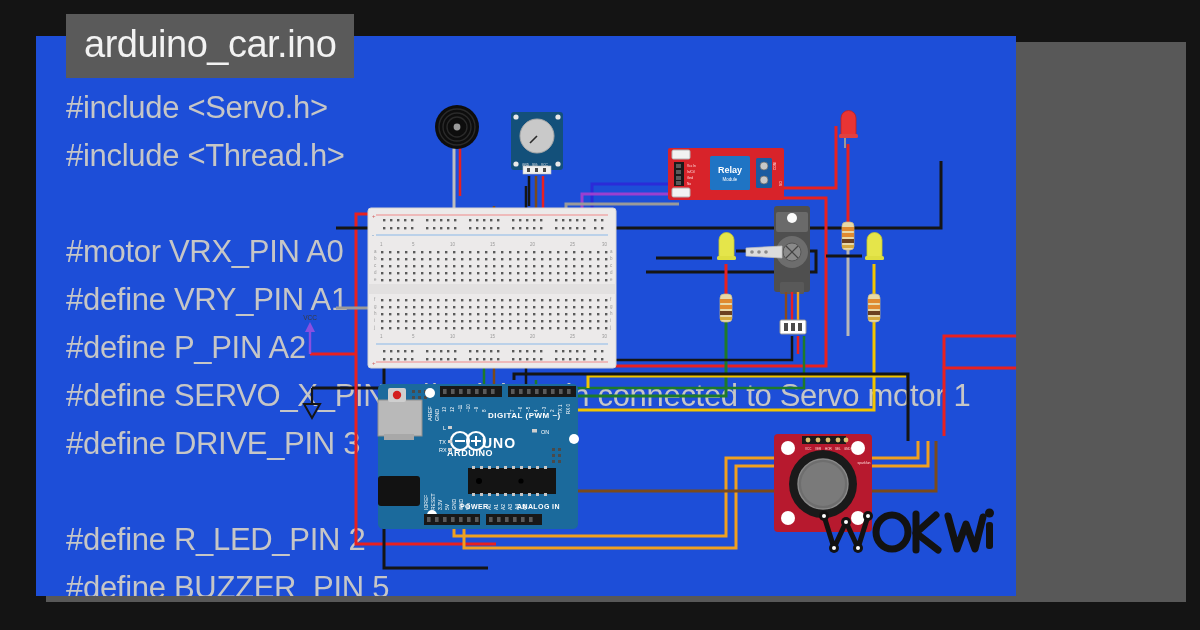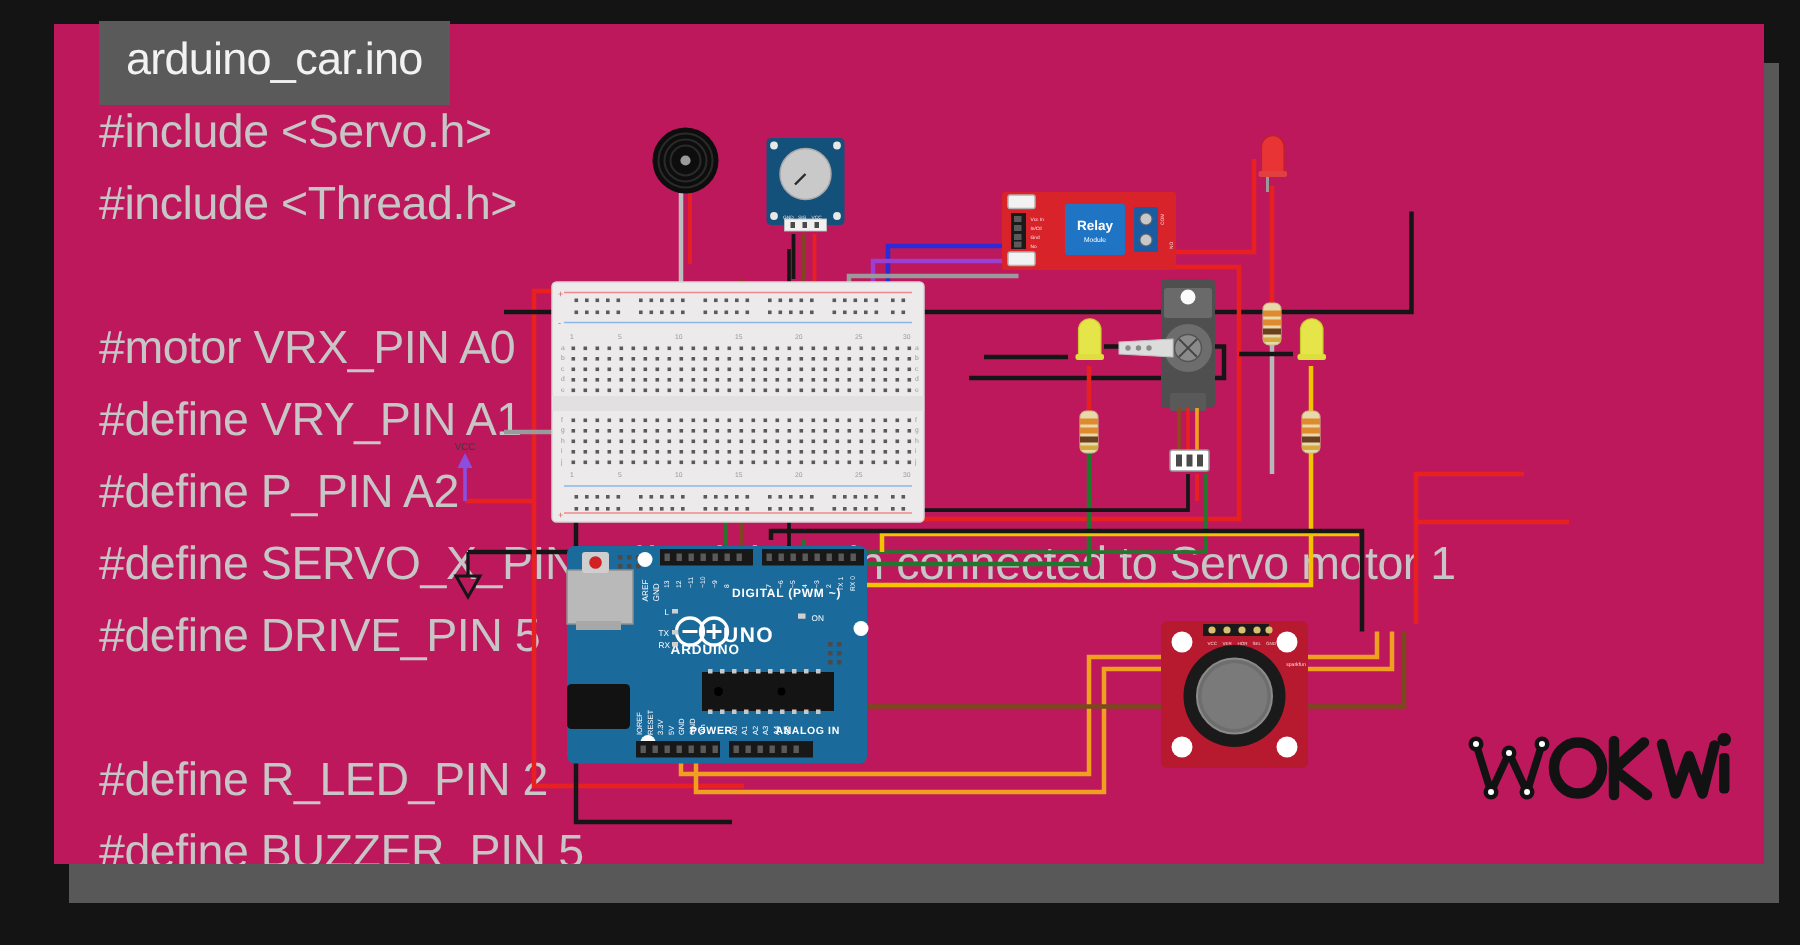--- a/index.html
+++ b/index.html
@@ -8,29 +8,29 @@
     font-family:"Liberation Sans", sans-serif;
   }
   .stage{position:relative;width:1200px;height:630px;}
 
   
   .panel-shadow{
     position:absolute;left:46px;top:42px;width:1140px;height:560px;
     background:#585858;
   }
   .panel{
-    position:absolute;left:36px;top:16px;width:1140px;height:560px;
-    background:#be185d;overflow:hidden;
+    position:absolute;left:36px;top:36px;width:980px;height:560px;
+    background:#1d4ed8;overflow:hidden;
   }
 
   
   .title-chip{
     position:absolute;left:66px;top:14px;
     background:#5a5a5a;color:#f2f2f2;
-    font-size:30px;line-height:1;
+    font-size:38px;line-height:1;
     padding:11px 18px 15px 18px;
     letter-spacing:-0.5px;
     z-index:40;white-space:nowrap;
   }
 
   
   .code{
     position:absolute;left:0;top:0;width:1140px;height:560px;
     z-index:5;pointer-events:none;
   }
@@ -58,21 +58,21 @@
 
   <div class="panel">
 
     <div class="code">
       <div class="code-line" style="top:56px">#include &lt;Servo.h&gt;</div>
       <div class="code-line" style="top:104px">#include &lt;Thread.h&gt;</div>
       <div class="code-line" style="top:200px">#motor VRX_PIN A0</div>
       <div class="code-line" style="top:248px">#define VRY_PIN A1</div>
       <div class="code-line" style="top:296px">#define P_PIN A2</div>
       <div class="code-line" style="top:344px">#define SERVO_X_PIN 5 //Arduino pin connected to Servo motor 1</div>
-      <div class="code-line" style="top:392px">#define DRIVE_PIN 5</div>
+      <div class="code-line" style="top:392px">#define DRIVE_PIN 3</div>
       <div class="code-line" style="top:488px">#define R_LED_PIN 2</div>
       <div class="code-line" style="top:536px">#define BUZZER_PIN 5</div>
     </div>
 
     <svg class="circuit" width="1140" height="560" viewBox="0 0 1140 560">
 
       <g fill="none" stroke-linecap="butt">
 
         <path d="M320,320 L320,178 L560,178" stroke="#e82020" stroke-width="3"></path>
         <path d="M274,318 L320,318" stroke="#e82020" stroke-width="3"></path>

